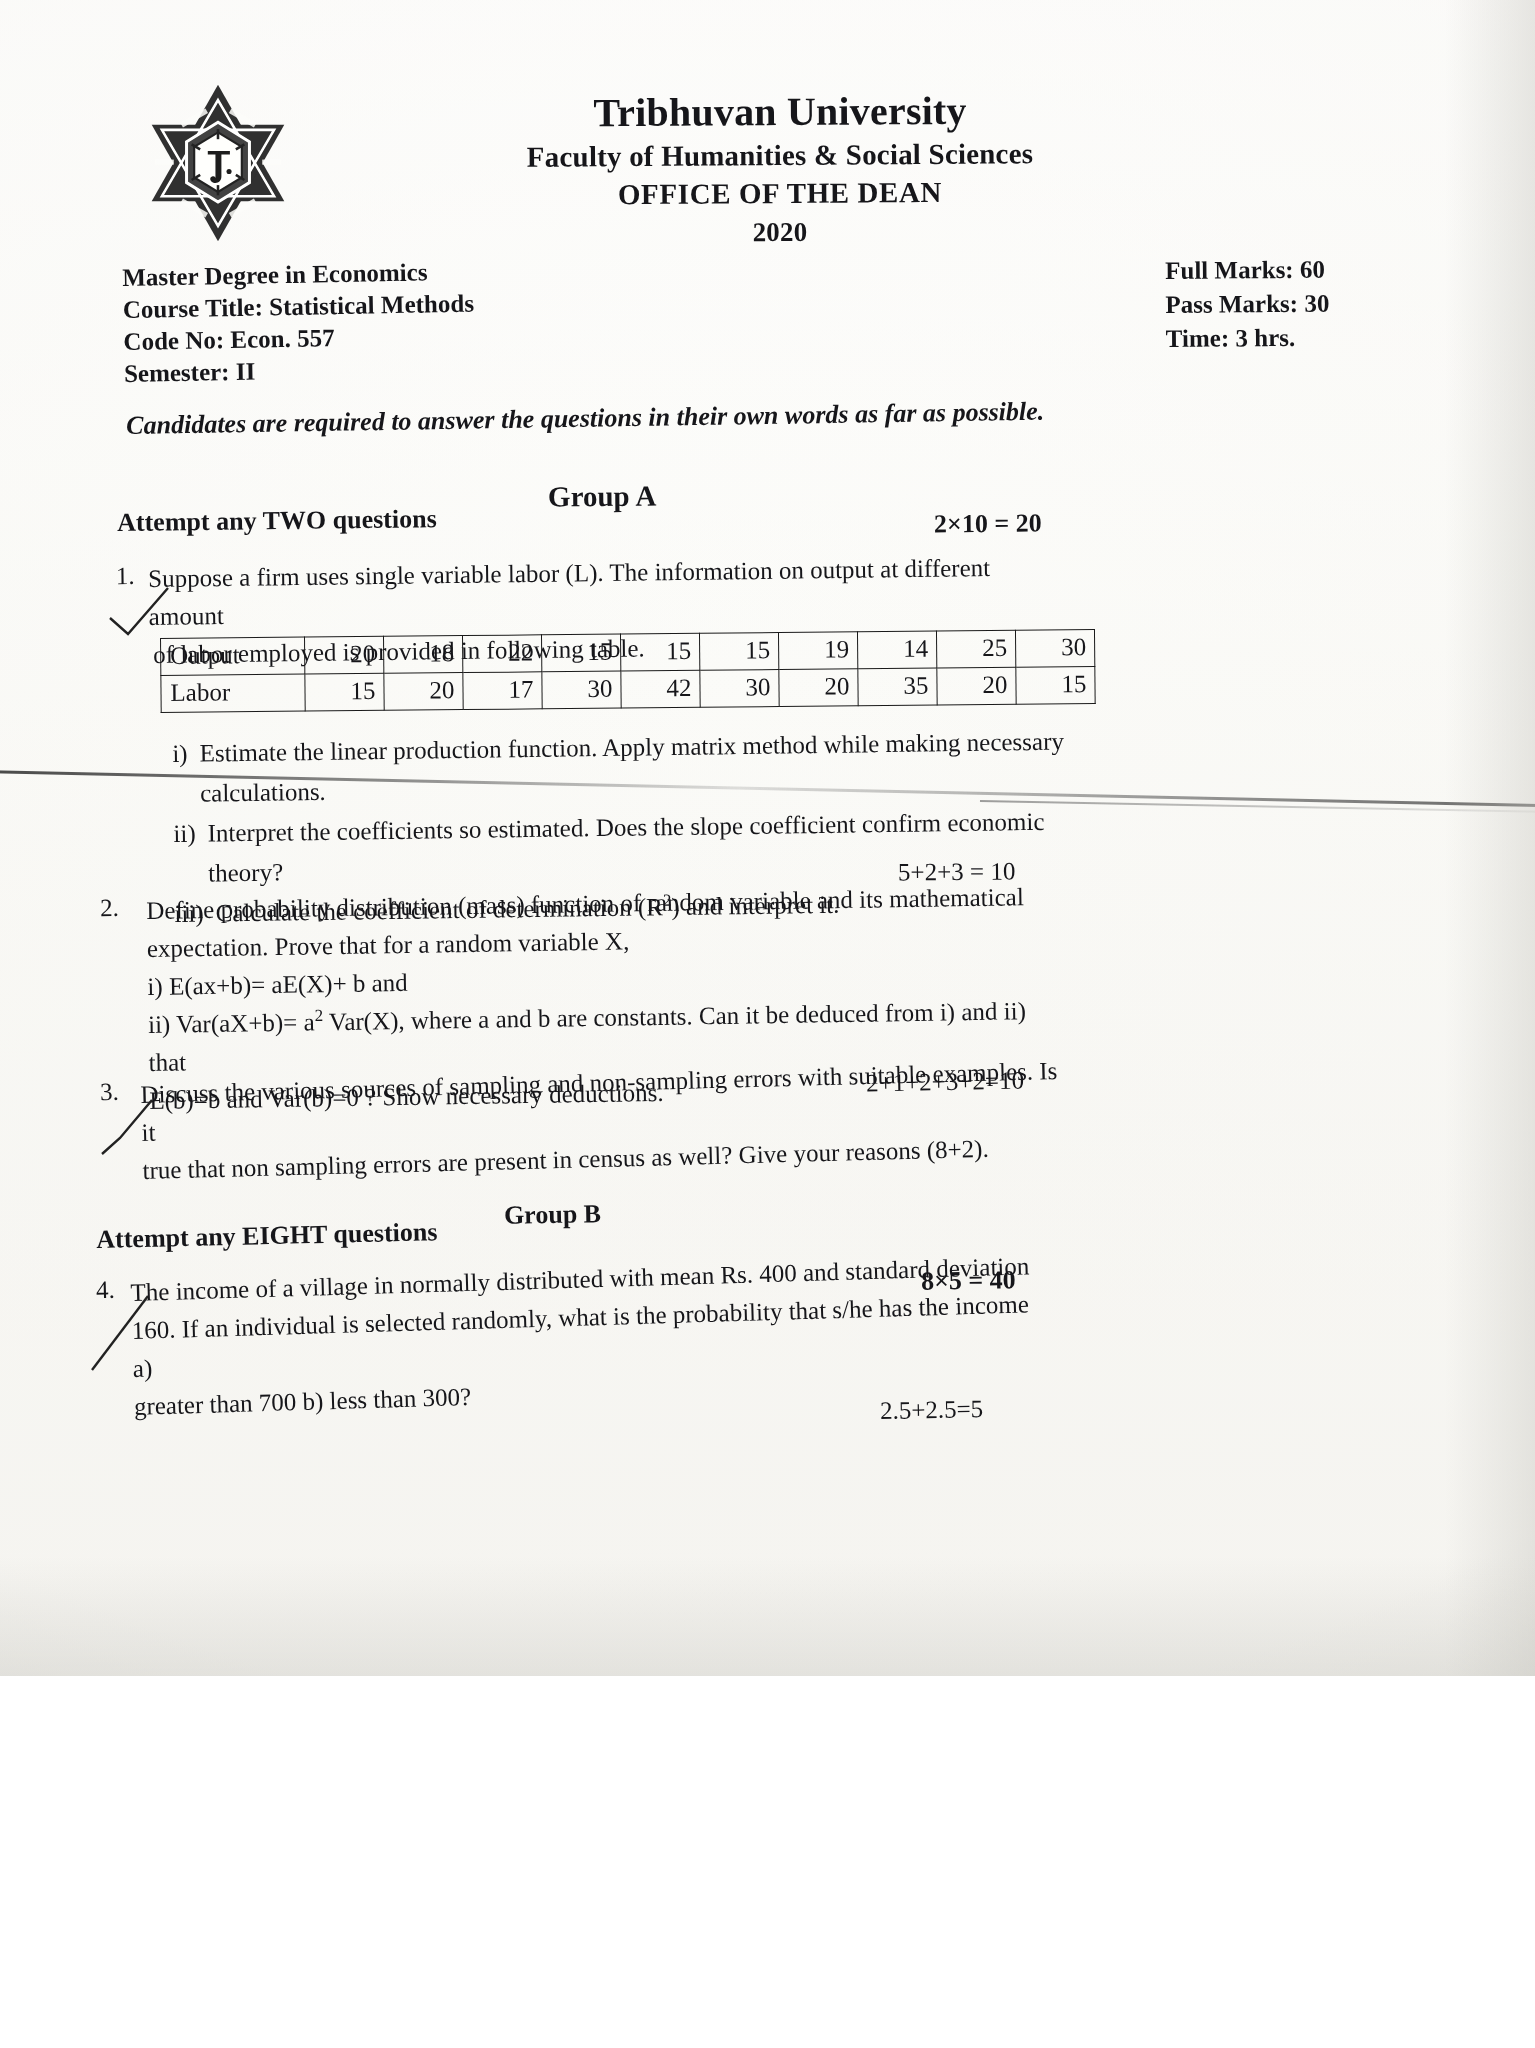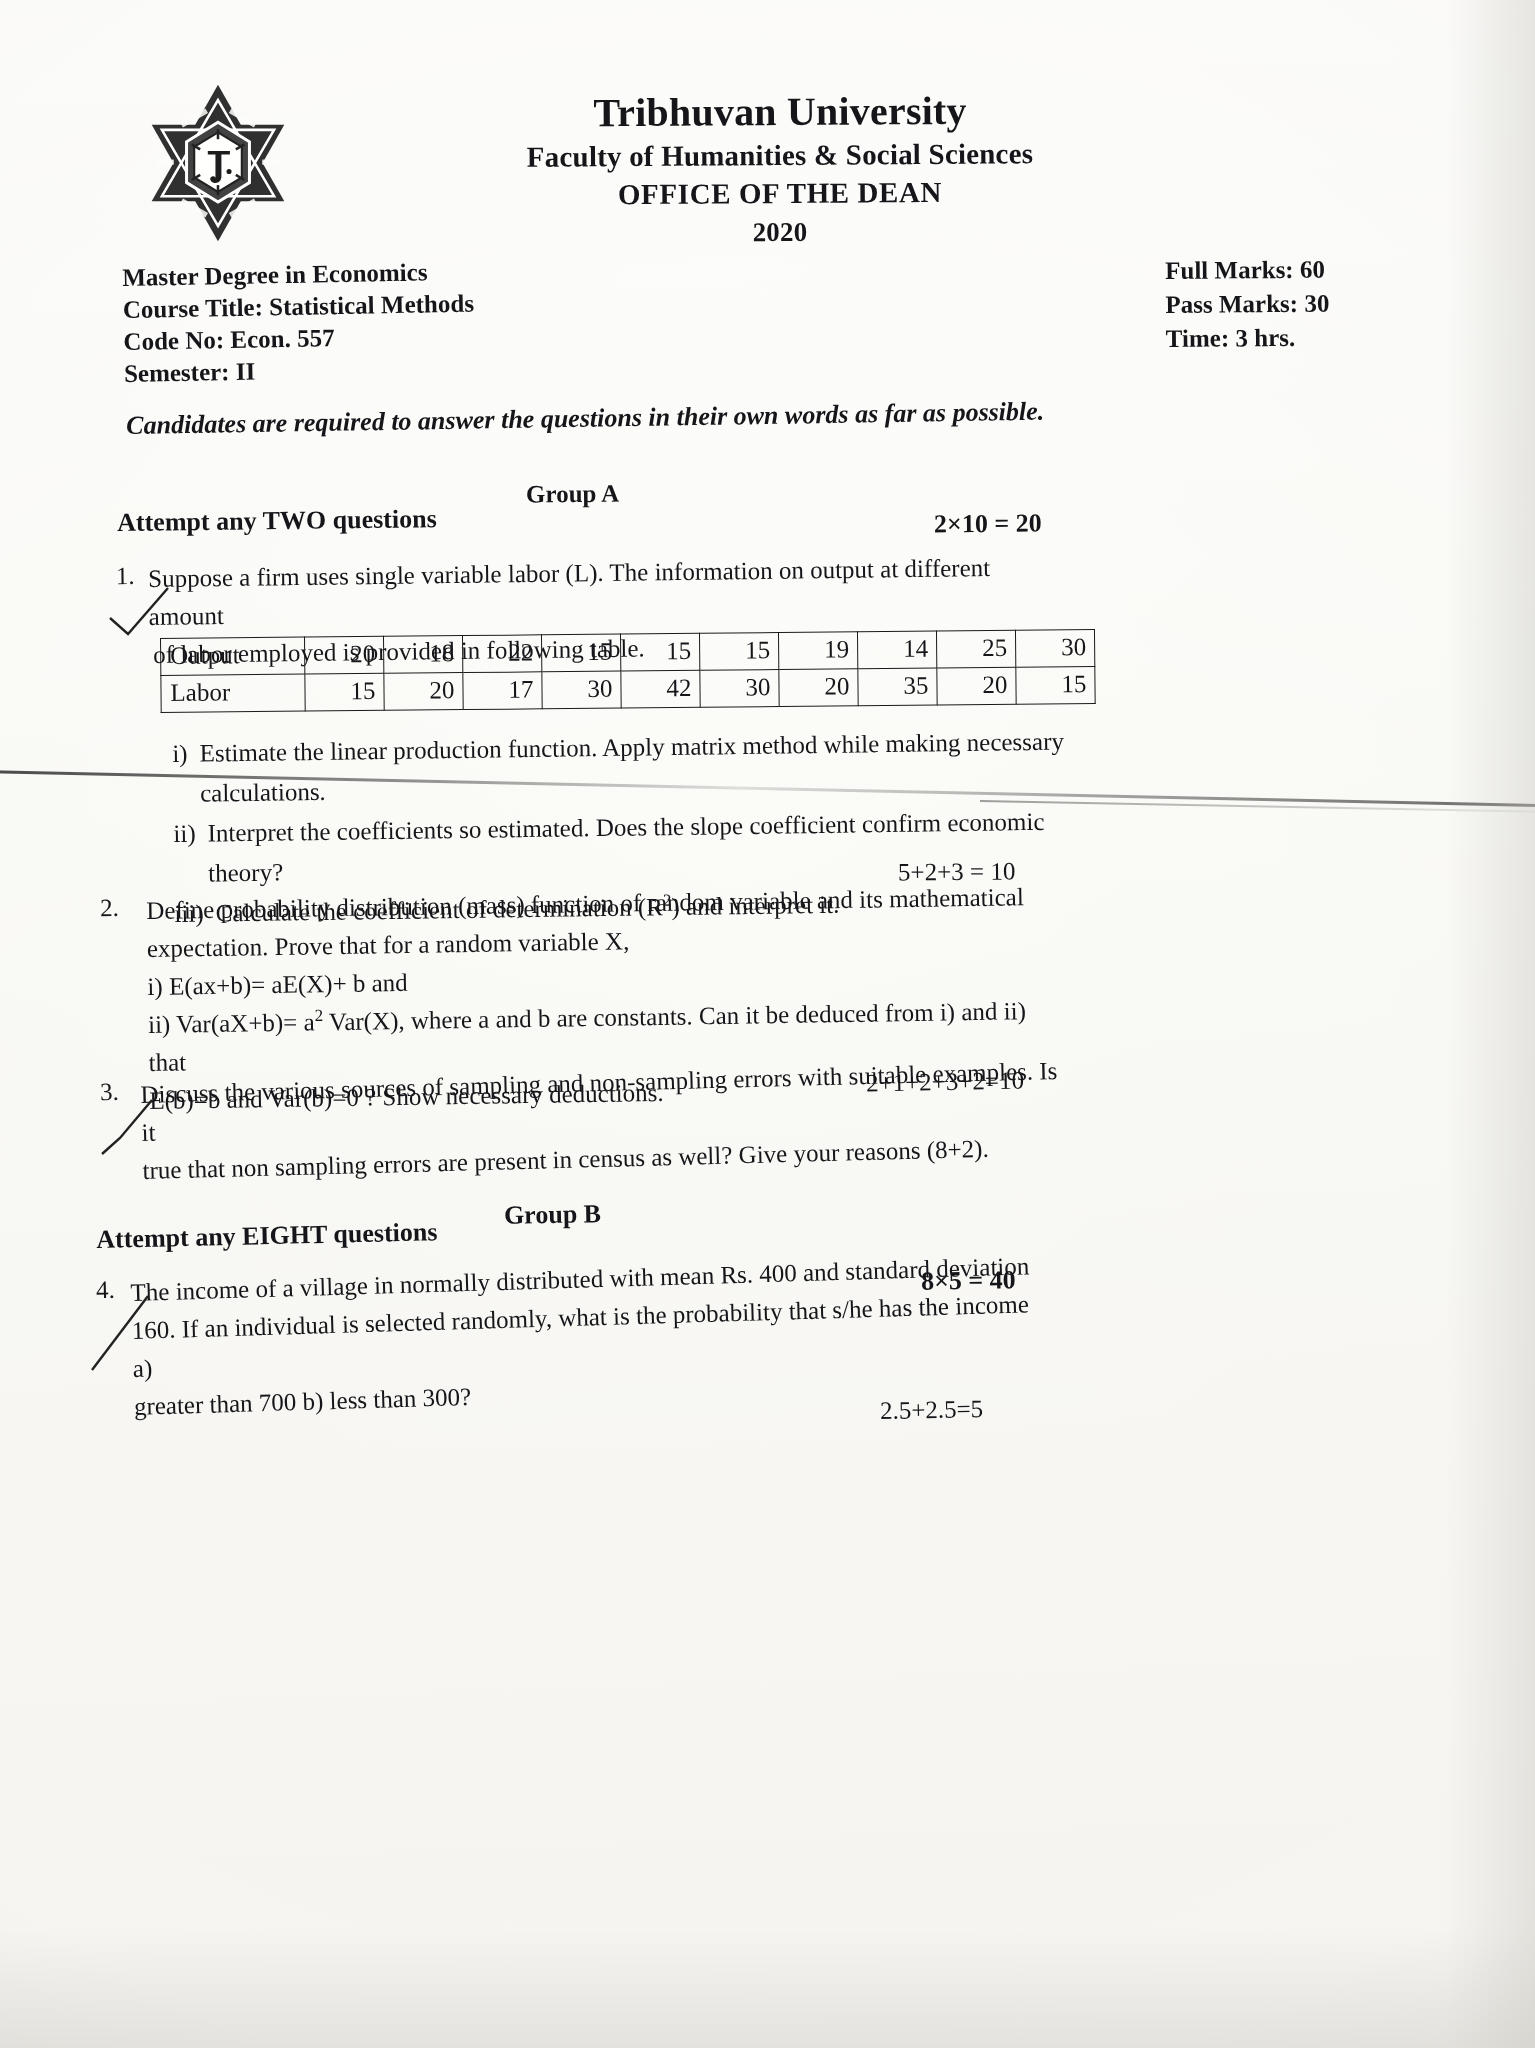--- a/index.html
+++ b/index.html
@@ -4,21 +4,21 @@
 <title>Tribhuvan University Exam Paper</title>
 <style>
   html, body {
     margin: 0;
     padding: 0;
     background: #ffffff;
   }
   #page {
     position: relative;
     width: 1535px;
-    height: 2048px;
+    height: 1676px;
     background: #fdfdfb;
     overflow: hidden;
     font-family: "Liberation Serif", "DejaVu Serif", serif;
     color: #16161a;
   }
   
   #paper-tone {
     position: absolute; inset: 0;
     background:
       radial-gradient(ellipse 120% 85% at 48% 42%, rgba(255,255,255,0.0) 0%, rgba(246,245,241,0.55) 72%, rgba(232,231,226,0.85) 100%),
@@ -75,22 +75,22 @@
     font-weight: bold;
     font-style: italic;
     transform: rotate(-0.9deg);
     transform-origin: left top;
     white-space: nowrap;
   }
 
   
   #group-a-title {
     position: absolute;
-    left: 526px; top: 480px;
-    font-size: 25px; font-weight: bold;
+    left: 548px; top: 480px;
+    font-size: 29px; font-weight: bold;
     transform: rotate(-0.5deg);
   }
   #attempt-two {
     position: absolute;
     left: 117px; top: 508px;
     font-size: 26px; font-weight: bold;
     transform: rotate(-0.7deg);
     transform-origin: left top;
   }
   #marks-a {

